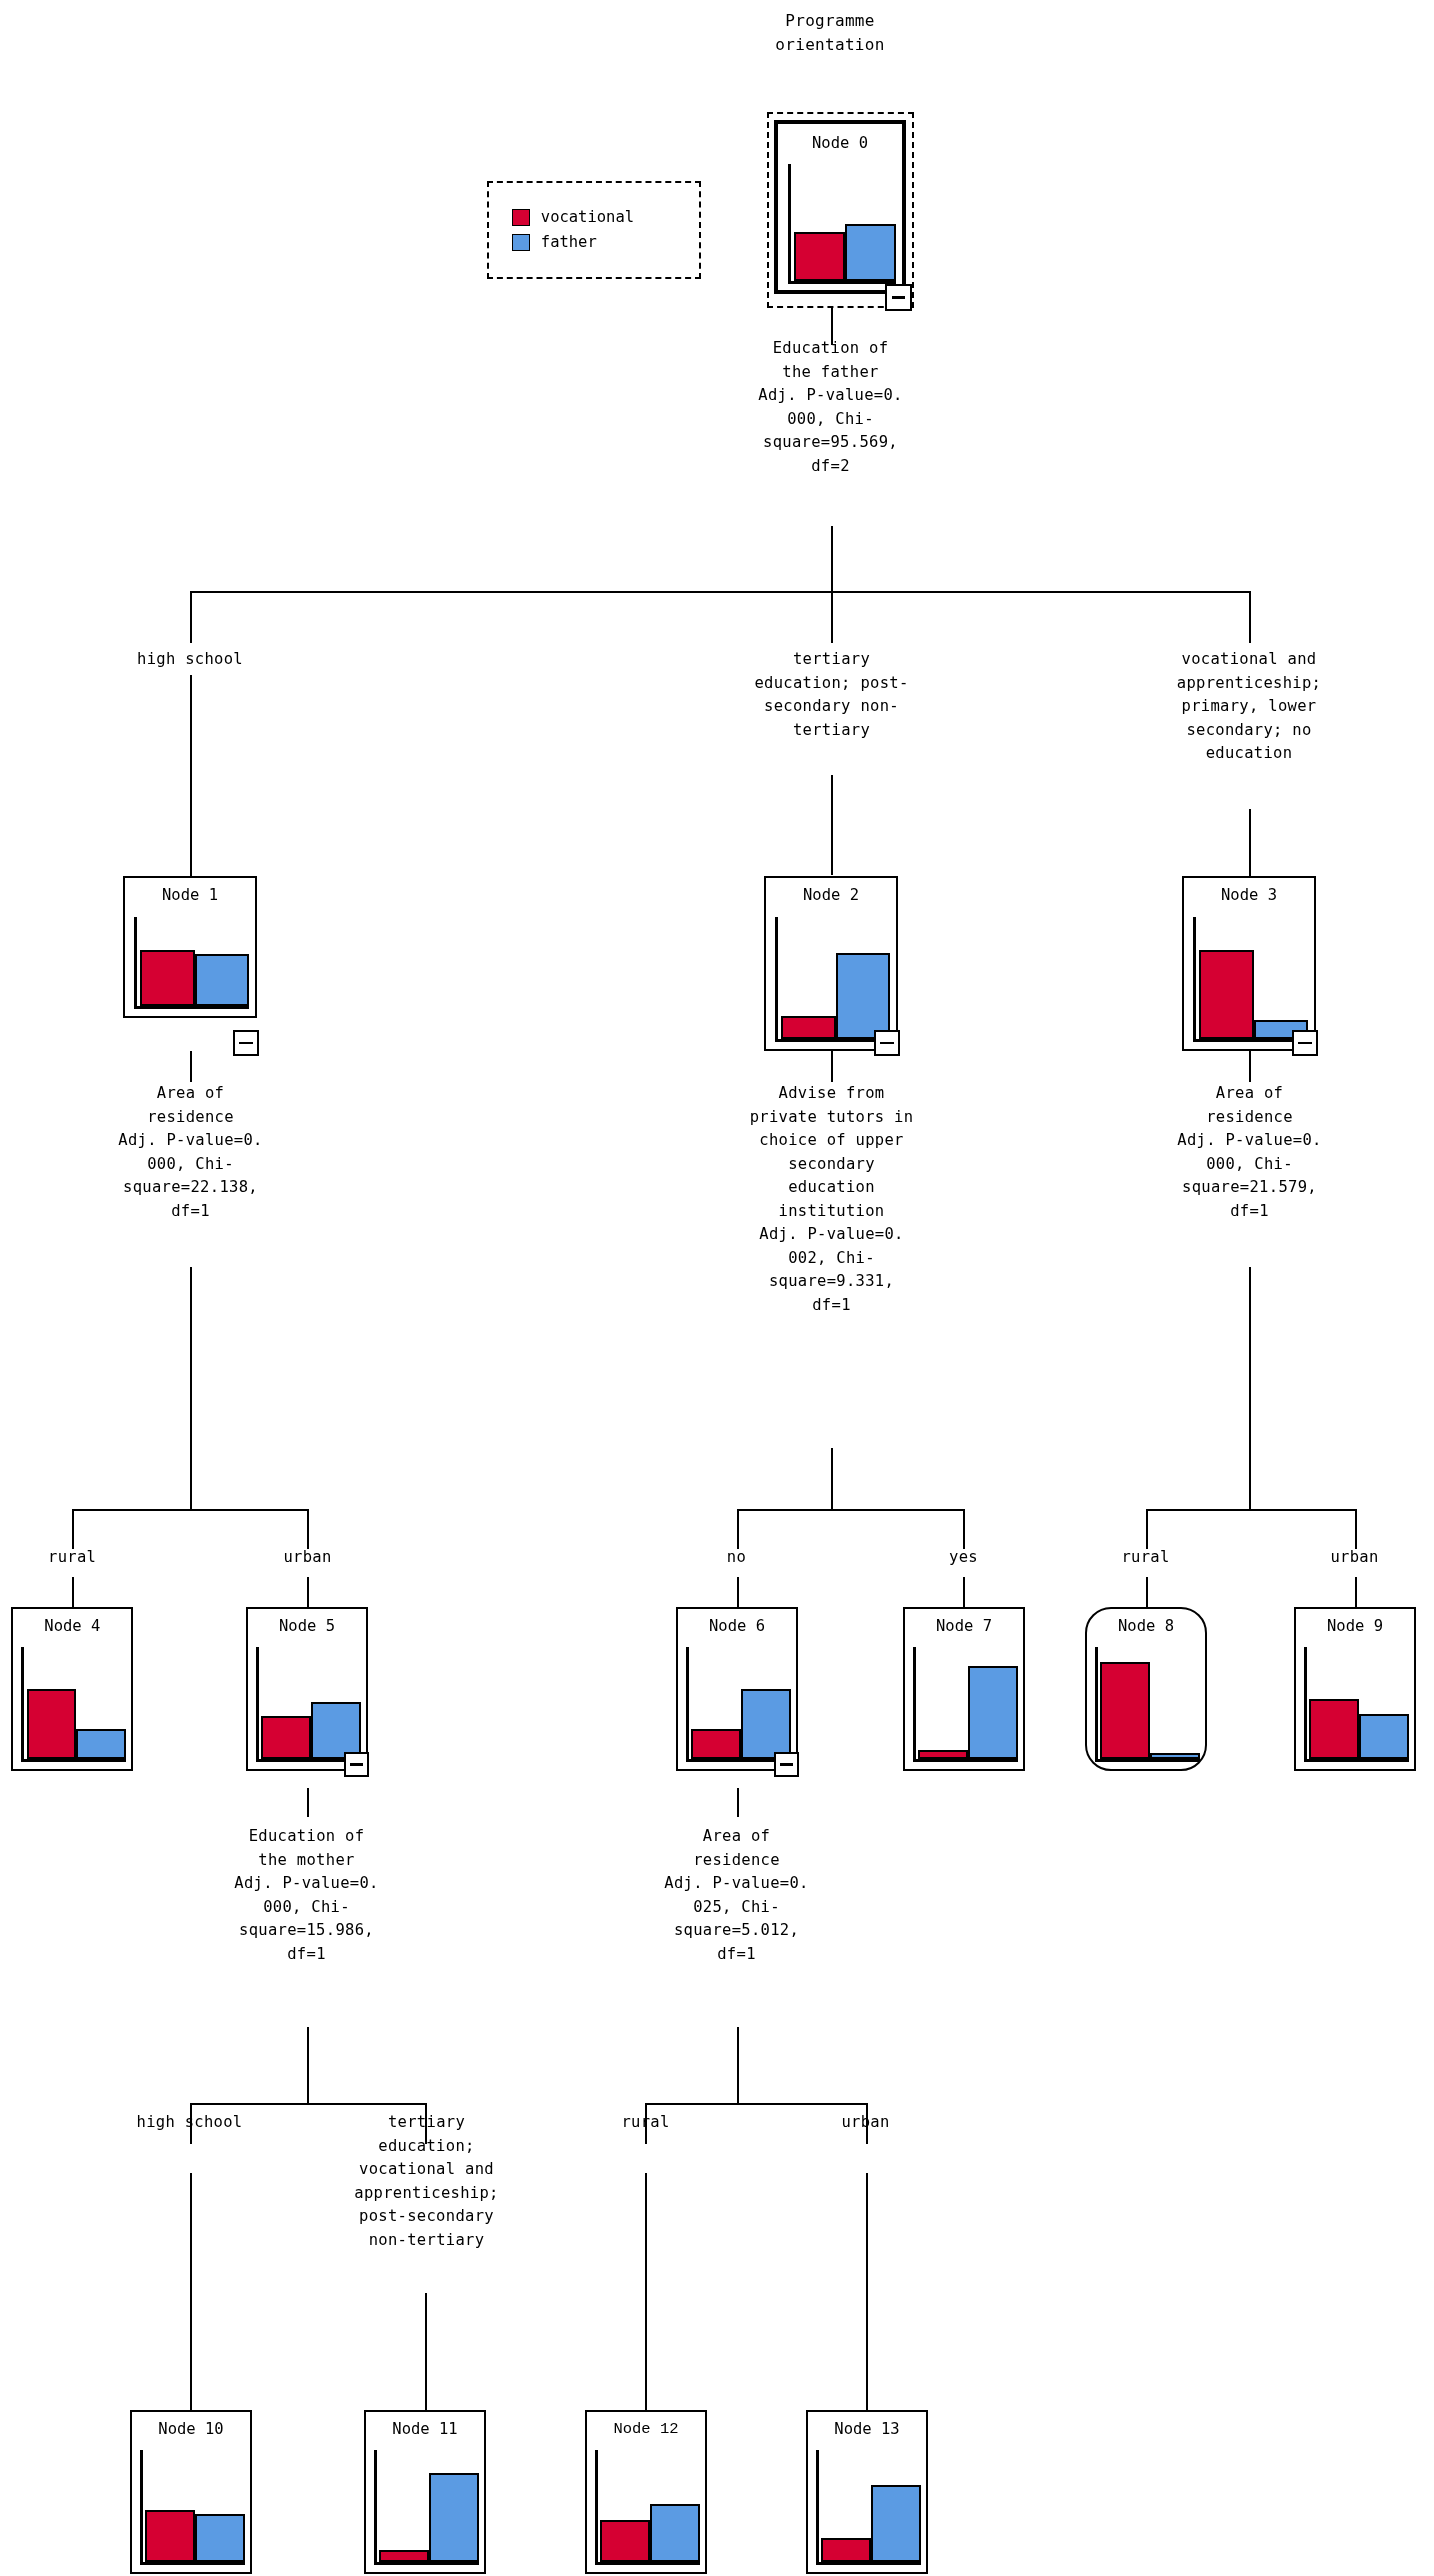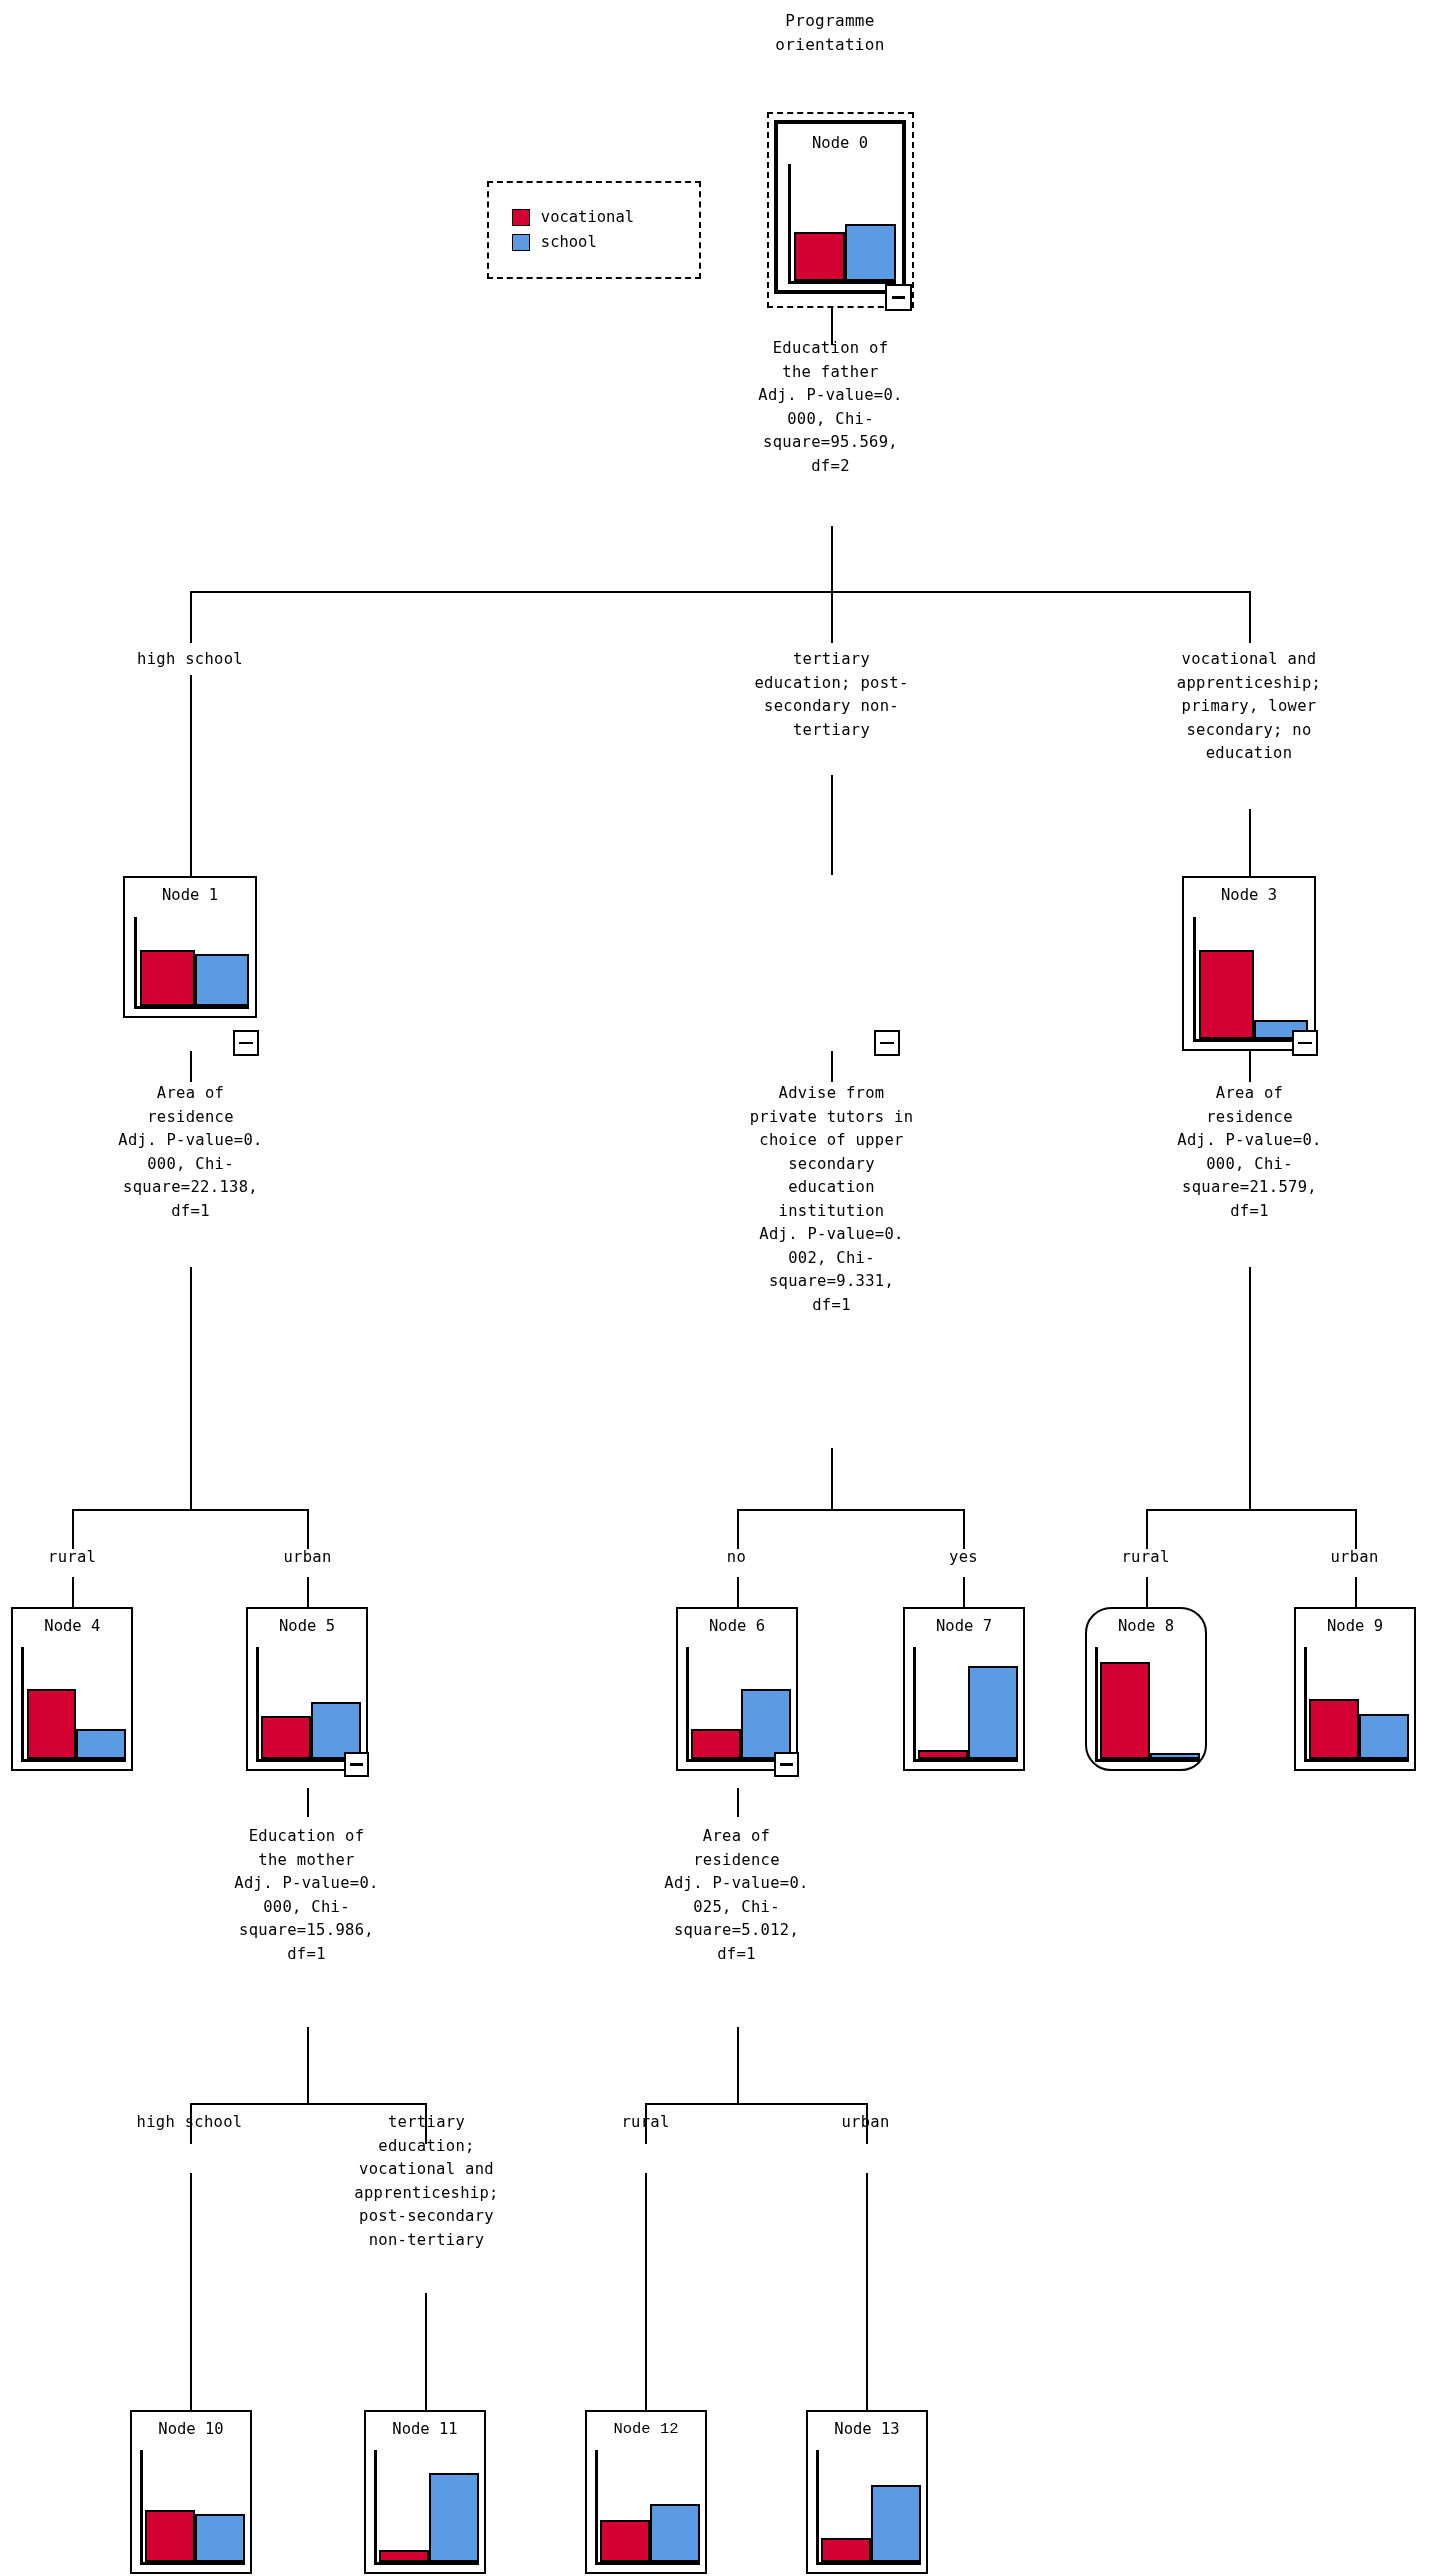--- a/index.html
+++ b/index.html
@@ -104,21 +104,21 @@
 
   <div class="txt title" style="left:732px;top:9.3px;width:196px;">Programme orientation</div>
 
   <div id="legend" style="left:487px;top:181px;width:214px;height:98px;">
     <div class="legend-row">
       <span class="legend-swatch" style="background:#D50032;"></span>
       <span class="legend-label">vocational</span>
     </div>
     <div class="legend-row">
       <span class="legend-swatch" style="background:#5B9BE3;"></span>
-      <span class="legend-label">school</span>
+      <span class="legend-label">father</span>
     </div>
   </div>
 
   <div class="vline" style="left:831px;top:306px;height:39px;"></div>
   <div class="vline" style="left:831px;top:526px;height:67px;"></div>
   <div class="hline" style="left:190px;top:591px;width:1061px;"></div>
   <div class="vline" style="left:190px;top:591px;height:52px;"></div>
   <div class="vline" style="left:190px;top:675px;height:201px;"></div>
   <div class="vline" style="left:831px;top:591px;height:52px;"></div>
   <div class="vline" style="left:831px;top:775px;height:100px;"></div>
@@ -213,20 +213,31 @@
   <div class="handle" style="left:233px;top:1030px;width:26px;height:26px;">
     <span class="handle-bar"></span>
   </div>
   <div class="txt" style="left:94px;top:1082px;width:193px;">Area of
 residence
 Adj. P-value=0.
 000, Chi-
 square=22.138,
 df=1</div>
 
+  <div class="node" style="left:764px;top:876px;width:134px;height:175px;">
+    <div class="node-title" style="top:10.3px;">Node 2</div>
+    <div class="plot" style="left:9.3px;top:39px;right:6.2px;bottom:7.2px;">
+      <div class="axis-y" style="left:0;top:0;bottom:0;"></div>
+      <div class="axis-x" style="left:0;right:0;bottom:0;"></div>
+      <div class="bars" style="left:6.2px;right:0;bottom:2.6px;height:109px;">
+        <div class="bar" style="flex:1;height:21%;background:#D50032;"></div>
+        <div class="bar" style="flex:1;height:79%;background:#5B9BE3;"></div>
+      </div>
+    </div>
+  </div>
   <div class="handle" style="left:874px;top:1030px;width:26px;height:26px;">
     <span class="handle-bar"></span>
   </div>
   <div class="txt" style="left:731px;top:1082px;width:201px;">Advise from
 private tutors in
 choice of upper
 secondary
 education
 institution
 Adj. P-value=0.

